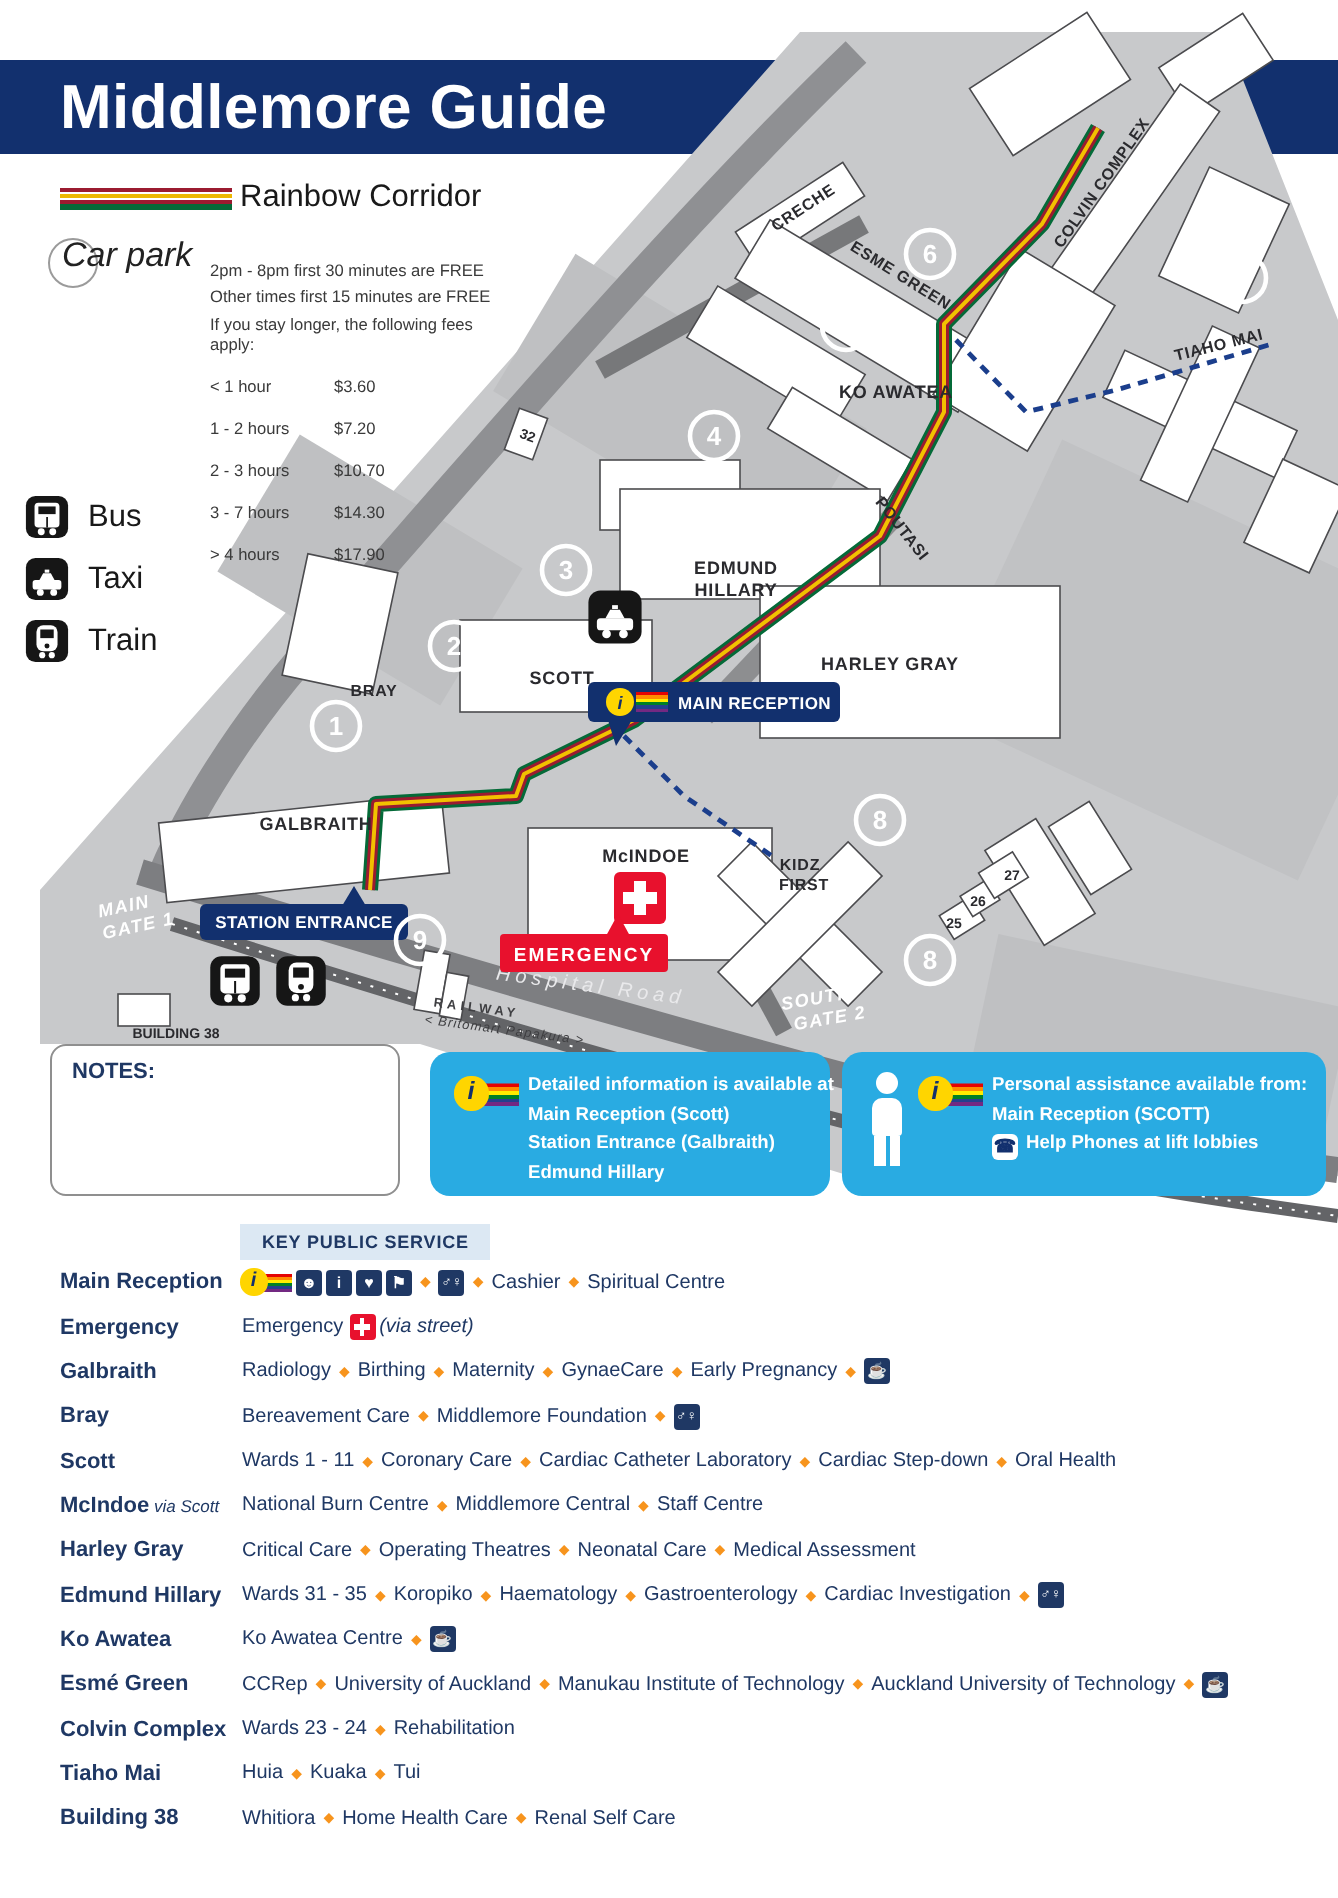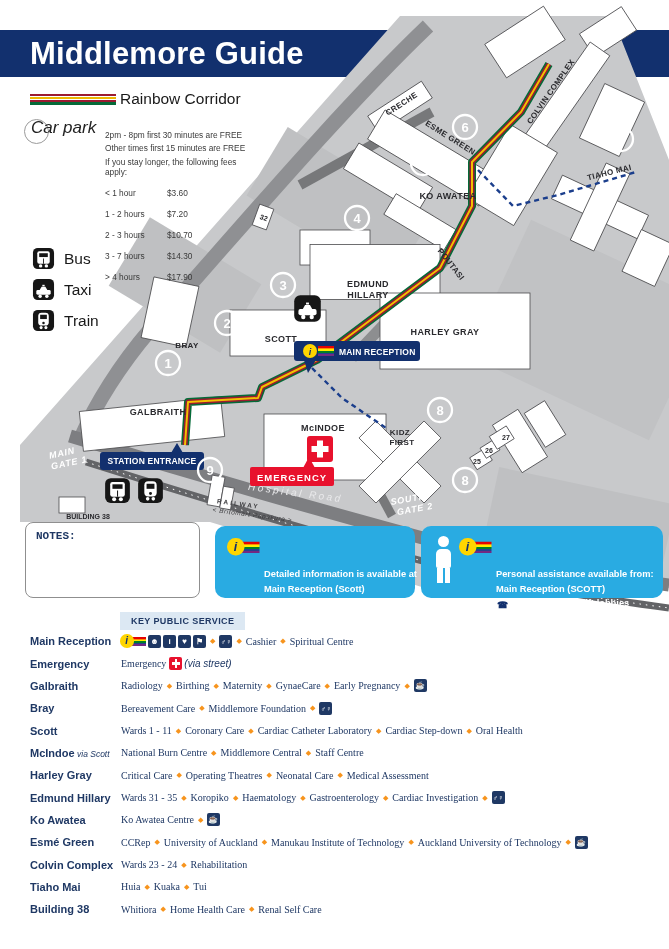--- a/index.html
+++ b/index.html
@@ -15,46 +15,46 @@
   .rc-label{position:absolute;left:90px;top:0;font-size:15.5px;color:#191919;white-space:nowrap;}
   .carpark{position:absolute;left:27px;top:116px;width:110px;height:30px;}
   .cp-circle{position:absolute;left:-3px;top:3px;width:23px;height:23px;border:1.6px solid #9b9b9b;border-radius:50%;}
   .cp-text{position:absolute;left:4px;top:2px;font-size:17px;color:#222;font-style:italic;}
   .pfees{position:absolute;left:95px;top:123px;width:152px;}
   .pfees-hd{height:26px;line-height:26px;background:#E4E4E6;color:#29394f;font-weight:bold;font-size:11.5px;padding-left:10px;}
   .pfees-body{padding:7px 0 0 10px;font-size:8.3px;color:#3a3a3a;font-weight:normal;}
   .pfees-body .note{margin-bottom:3.4px;}
   .fee-row{display:flex;margin-top:11px;}
   .fee-row .dur{width:62px;}
-  .transport{position:absolute;left:32px;top:247px;}
+  .transport{position:absolute;left:12px;top:247px;}
   .tr-item{display:flex;align-items:center;height:23px;margin-bottom:8px;}
   .tr-item svg{width:23px;height:23px;}
   .tr-item span{margin-left:9px;font-size:15.5px;color:#191919;}
   
   .mapwrap{position:absolute;left:0;top:0;width:669px;height:612px;}
   .bld{fill:#ffffff;stroke:#4b4b4e;stroke-width:.8;}
   .mlab{font-family:"Liberation Sans",sans-serif;font-size:9px;font-weight:bold;fill:#2a2a2e;letter-spacing:.4px;text-anchor:middle;}
   .mlab8{font-size:8px;}
   .mlab7{font-size:7px;letter-spacing:0;}
   .wit{font-family:"Liberation Sans",sans-serif;font-size:9px;font-weight:bold;font-style:italic;fill:#fff;letter-spacing:.8px;text-anchor:middle;}
   .road-lab{font-family:"Liberation Sans",sans-serif;font-size:10px;font-style:italic;fill:#e9e9eb;letter-spacing:2.5px;text-anchor:middle;}
   .rail-lab{font-family:"Liberation Sans",sans-serif;font-size:6.5px;font-weight:bold;fill:#3f3f42;letter-spacing:2px;text-anchor:middle;}
   .rail-sub{font-family:"Liberation Sans",sans-serif;font-size:6.5px;font-style:italic;fill:#3f3f42;letter-spacing:.6px;text-anchor:middle;}
   .circ-num{font-family:"Liberation Sans",sans-serif;font-size:13px;font-weight:bold;fill:#fff;text-anchor:middle;}
   .badge-txt{font-family:"Liberation Sans",sans-serif;font-size:8.5px;font-weight:bold;fill:#fff;letter-spacing:.2px;}
   .badge-txt.mid{text-anchor:middle;}
   
   .notes{position:absolute;left:25px;top:522px;width:173px;height:74px;background:#fff;
-         border:1.6px solid #8f8f8f;border-radius:8px;font-family:Liberation Mono, monospace;}
+         border:1.6px solid #8f8f8f;border-radius:8px;}
   .notes span{position:absolute;left:10px;top:7px;font-size:11px;font-weight:bold;color:#1F3864;}
   .ibox{position:absolute;top:526px;height:72px;background:#29ABE2;border-radius:10px;color:#fff;}
   .ibox.left{left:215px;width:200px;}
   .ibox.right{left:421px;width:242px;}
   .ibox .inner{display:flex;padding:9px 8px 0 10px;}
-  .ibox .txt{font-size:9.3px;font-weight:bold;line-height:14.5px;white-space:nowrap;margin-top:32px;}
+  .ibox .txt{font-size:9.3px;font-weight:bold;line-height:14.5px;white-space:nowrap;}
   .irainbow{position:relative;display:inline-block;width:27px;height:14px;vertical-align:middle;flex:none;}
   .ir-flag{position:absolute;left:10px;top:2.5px;width:16px;height:9px;
     background:linear-gradient(to bottom,#E40303 0 17%,#FF8C00 17% 33%,#FFED00 33% 50%,#008026 50% 67%,#24408E 67% 83%,#732982 83% 100%);}
   .ir-circle{position:absolute;left:0;top:0;width:13.5px;height:13.5px;border-radius:50%;background:#FFD500;
     color:#12306E;font-style:italic;font-weight:bold;font-size:10px;text-align:center;line-height:13.5px;z-index:1;}
   .ibox .irainbow{transform:scale(1.25);transform-origin:left top;margin:3px 10px 0 2px;}
   .person{position:relative;width:22px;height:52px;flex:none;margin:1px 2px 0 2px;}
   .p-head{position:absolute;left:5px;top:0;width:11px;height:11px;background:#fff;border-radius:50%;}
   .p-body{position:absolute;left:3px;top:12.5px;width:15px;height:19px;background:#fff;border-radius:5px 5px 2px 2px;}
   .p-leg1{position:absolute;left:4px;top:32px;width:5.5px;height:15px;background:#fff;}
@@ -62,21 +62,21 @@
   .phone-ic{display:inline-block;width:13px;height:13px;background:#fff;border-radius:3px;color:#12306E;
     font-size:9px;line-height:13px;text-align:center;vertical-align:-2px;margin-right:4px;}
   
   .svc-header{position:absolute;left:120px;top:612px;height:18px;line-height:18px;background:#DCE8F3;
     padding:0 11px;font-size:9px;font-weight:bold;color:#1F3864;letter-spacing:.4px;}
   .svc-rows{position:absolute;left:0;top:630px;width:669px;}
   .svc-row{display:flex;align-items:center;height:22.35px;}
   .svc-label{width:90px;margin-left:30px;font-size:11px;font-weight:bold;color:#1F3864;flex:none;white-space:nowrap;}
   .svc-note{font-size:8.5px;font-weight:normal;font-style:italic;}
   .svc-content{display:flex;align-items:center;font-size:10px;color:#1F3864;white-space:nowrap;}
-  .svc-content .t{margin:0 1px;font-family:Liberation Serif, serif;}
+  .svc-content .t{margin:0 1px;}
   .svc-content .it{font-style:italic;margin:0 0;}
   .dia{color:#F7941D;font-size:7px;margin:0 3px;}
   .sq-icon{display:inline-flex;align-items:center;justify-content:center;width:13px;height:13px;margin:0 1px;
     background:#1F3864;border-radius:2px;color:#fff;font-size:8px;font-weight:bold;line-height:13px;flex:none;}
   .redcross{position:relative;display:inline-block;width:13px;height:13px;background:#E8112D;border-radius:2px;margin:0 2px;flex:none;}
   .redcross i{position:absolute;background:#fff;}
   .rc-v{left:5.2px;top:2.2px;width:2.6px;height:8.6px;}
   .rc-h{left:2.2px;top:5.2px;width:8.6px;height:2.6px;}
 </style>
 </head>

